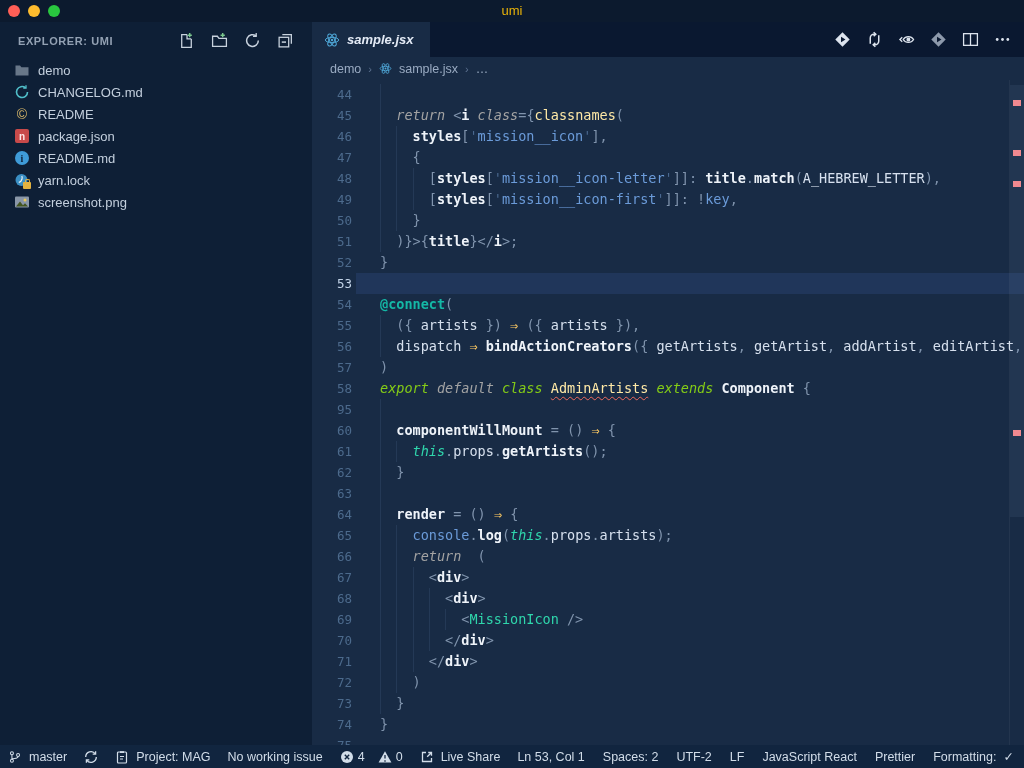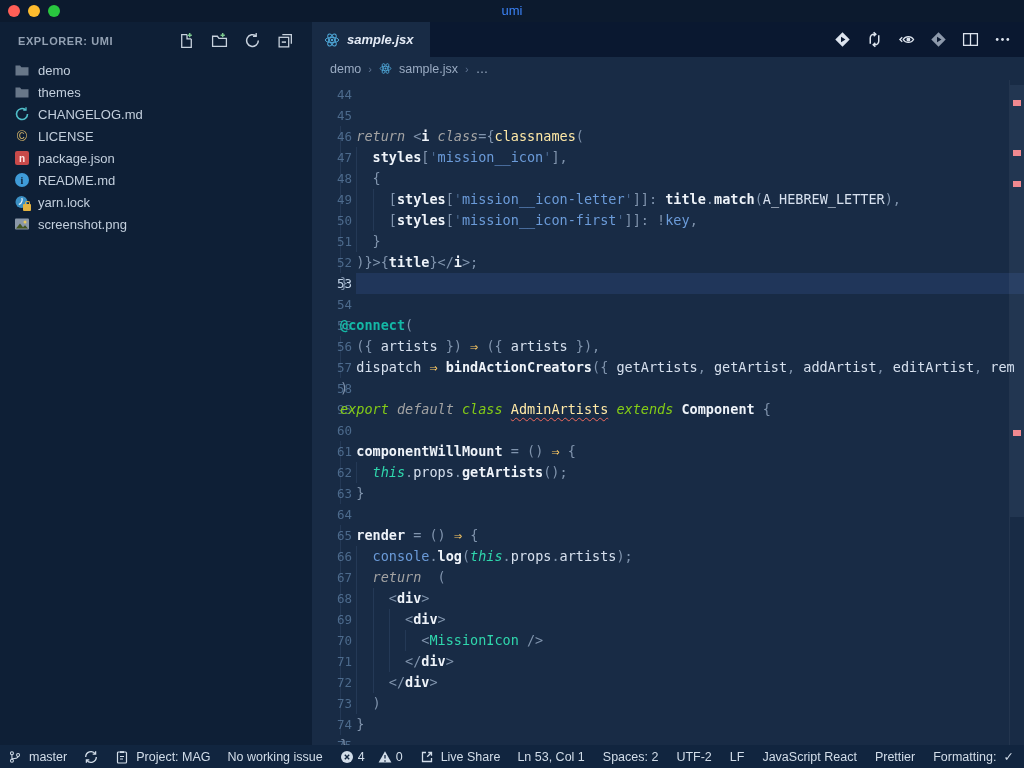--- a/index.html
+++ b/index.html
@@ -4,21 +4,21 @@
 <style>
   * { margin:0; padding:0; box-sizing:border-box; }
   html,body { width:1024px; height:768px; overflow:hidden; }
   body { position:relative; background:#182b45; font-family:"Liberation Sans", sans-serif; }
 
   
   .titlebar { position:absolute; top:0; left:0; right:0; height:22px; background:#0c1a2e; z-index:5; }
   .traffic { position:absolute; left:8px; top:5px; display:flex; gap:8px; }
   .traffic i { width:12px; height:12px; border-radius:50%; display:block; }
   .tl-red { background:#ff5f57; } .tl-yellow { background:#febc2e; } .tl-green { background:#29c73f; }
-  .win-title { position:absolute; left:0; right:0; top:0; height:22px; line-height:22px; text-align:center; color:#3b82f6; font-size:13px; }
+  .win-title { position:absolute; left:0; right:0; top:0; height:22px; line-height:22px; text-align:center; color:#eab308; font-size:13px; }
 
   
   .sidebar { position:absolute; top:22px; left:0; width:312px; bottom:23px; background:#0e1f36; }
   .explorer-header { height:37px; display:flex; align-items:center; padding:0 18px 0 18px; }
   .explorer-title { font-size:11px; font-weight:bold; letter-spacing:.6px; color:#93a1b3; }
   .explorer-actions { margin-left:auto; display:flex; gap:16px; align-items:center; }
   .explorer-actions .icon { width:17px; height:17px; color:#c8d2de; }
   .icon svg { width:100%; height:100%; display:block; }
   .file-row { height:22px; display:flex; align-items:center; padding-left:14px; gap:8px; cursor:pointer; }
   .fi { width:16px; height:16px; flex:none; position:relative; }
@@ -40,21 +40,21 @@
   .editor-actions { margin-left:auto; display:flex; align-items:center; gap:15px; padding-right:13px; }
   .editor-actions .icon { width:17px; height:17px; color:#dde4ee; cursor:pointer; }
   .editor-actions .icon.dim { color:#8d99ab; }
 
   .breadcrumb { height:23px; display:flex; align-items:center; gap:7px; padding-left:18px; font-size:12.5px; color:#9aabc2; }
   .breadcrumb .sep { color:#5d7290; font-size:11px; }
   .breadcrumb .icon { width:13px; height:13px; color:#4fa8d8; }
 
   
   .code-area { position:absolute; top:58px; left:0; right:0; bottom:0; overflow:hidden; padding-top:4px; }
-  .cl { display:flex; height:21px; line-height:21px; font-family:"DejaVu Sans Mono", monospace; font-size:13.5px; white-space:pre;flex-direction:column; }
+  .cl { display:flex; height:21px; line-height:21px; font-family:"DejaVu Sans Mono", monospace; font-size:13.5px; white-space:pre; }
   .cl.cur { background:linear-gradient(90deg, transparent 44px, #20365a 44px); }
   .cl.cur .ln { color:#c3d4e8; }
   .ln { width:40px; flex:none; text-align:right; color:#4c6a8c; font-size:12.5px; }
   .lc { margin-left:28px; position:relative; flex:1; }
   .gd { position:absolute; top:0; bottom:0; width:1px; background:rgba(108,142,186,.15); }
 
   .tk-p { color:#d6e0ee; }
   .tk-b { color:#eef3f9; font-weight:bold; }
   .tk-k { color:#a3a3a3; font-style:italic; }
   .tk-a { color:#fac863; }
@@ -129,38 +129,30 @@
     <div class="file-row">
       <span class="fi">
           <svg viewBox="0 0 16 16">
             <path d="M1.5 3.5h4.5l1.4 1.8h7.1v8.2h-13z" fill="#687789"></path>
           </svg>
         </span>
       <span class="file-label">demo</span>
     </div>
     <div class="file-row">
       <span class="fi">
-          <svg viewBox="0 0 16 16">
-            <path d="M1.5 3.5h4.5l1.4 1.8h7.1v8.2h-13z" fill="#687789"></path>
-          </svg>
-        </span>
-      <span class="file-label">themes</span>
-    </div>
-    <div class="file-row">
-      <span class="fi">
           <svg viewBox="0 0 16 16" fill="none" stroke="#50bec9" stroke-width="1.6">
             <path d="M13.5 8a5.5 5.5 0 1 1-2-4.2"></path>
             <path d="M12 1.2v2.8h-2.8" stroke-width="1.3"></path>
           </svg>
         </span>
       <span class="file-label">CHANGELOG.md</span>
     </div>
     <div class="file-row">
       <span class="fi fi-glyph fi-lic">©</span>
-      <span class="file-label">LICENSE</span>
+      <span class="file-label">README</span>
     </div>
     <div class="file-row">
       <span class="fi">
           <span class="fi-npm">n</span>
         </span>
       <span class="file-label">package.json</span>
     </div>
     <div class="file-row">
       <span class="fi">
           <span class="fi-info">i</span>

